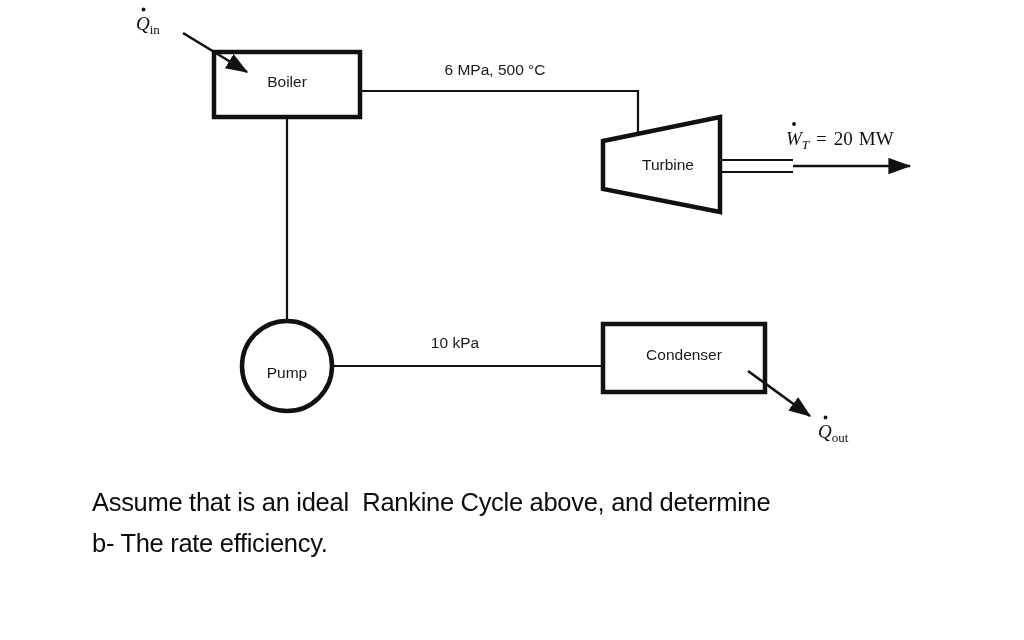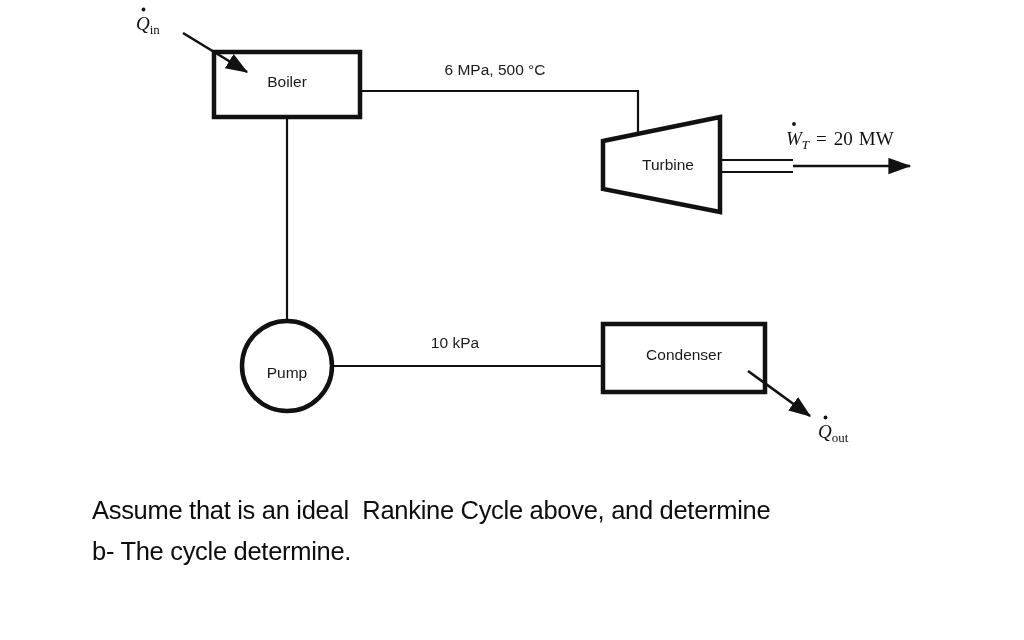--- a/index.html
+++ b/index.html
@@ -48,21 +48,20 @@
   }
   .math-sub-i {
     font-size: 13px;
     font-style: italic;
   }
   .questions {
     position: absolute;
     left: 92px;
     top: 482px;
     width: 880px;
-    margin-top: 8px;
   }
   .q-line {
     font-family: "Liberation Sans", sans-serif;
     font-size: 25.5px;
     color: #0d0d0d;
     letter-spacing: -0.3px;
     line-height: 41px;
     white-space: pre;
   }
 </style>
@@ -131,16 +130,16 @@
       <text class="math-label" x="786" y="145">
         <tspan class="math-i">W</tspan><tspan class="math-sub-i" dy="4">T</tspan><tspan dy="-4" dx="7">=</tspan><tspan dx="7">20</tspan><tspan dx="6">MW</tspan>
       </text>
       <ellipse cx="794" cy="124" rx="1.9" ry="1.9" fill="#111111"></ellipse>
     </g>
 
   </svg>
 
   <div class="questions">
     <div class="q-line">Assume that is an ideal  Rankine Cycle above, and determine</div>
-    <div class="q-line">b- The cycle determine.</div>
+    <div class="q-line">b- The rate efficiency.</div>
   </div>
 
 </div>
 
 </body></html>

